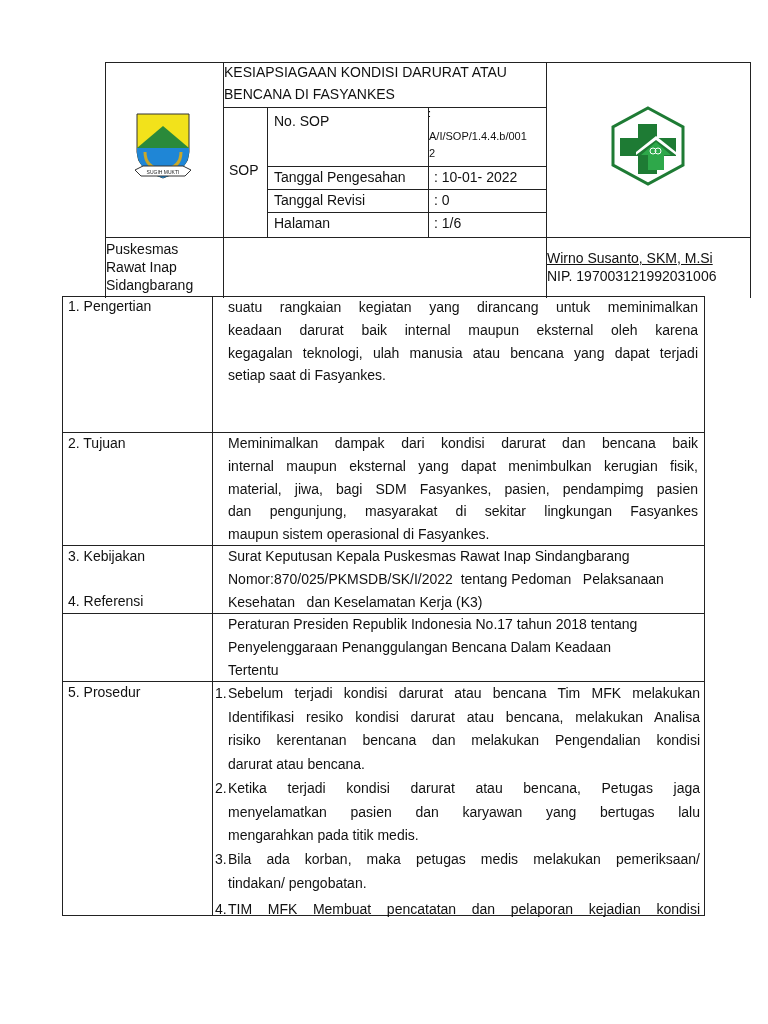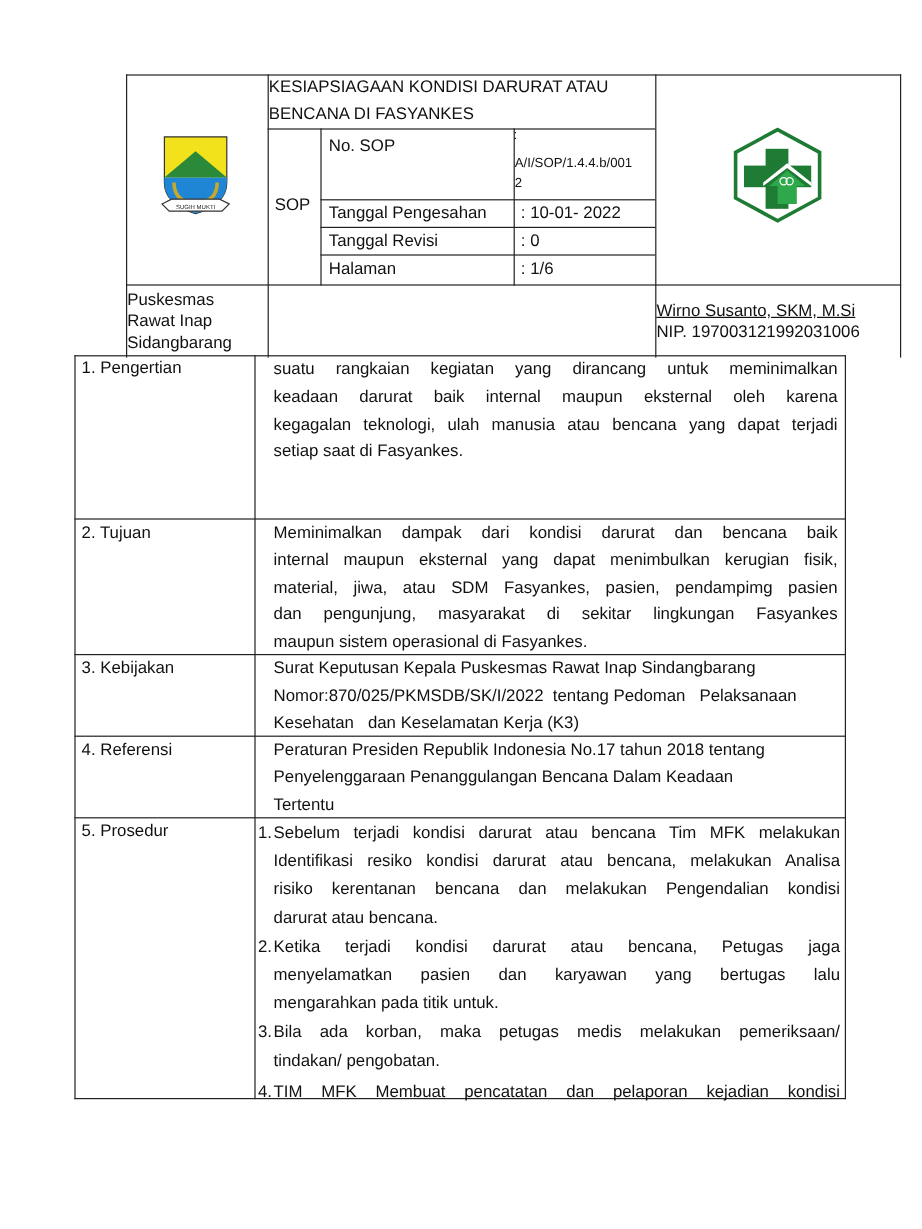--- a/index.html
+++ b/index.html
@@ -100,34 +100,34 @@
   <div class="line" style="left:62px;top:432px;width:643px;height:1px;"></div>
   <div class="line" style="left:62px;top:545px;width:643px;height:1px;"></div>
   <div class="line" style="left:62px;top:613px;width:643px;height:1px;"></div>
   <div class="line" style="left:62px;top:681px;width:643px;height:1px;"></div>
   <div class="line" style="left:62px;top:915px;width:643px;height:1px;"></div>
 </div>
 
 <div class="t" style="left:68px;top:298px;">1.  Pengertian</div>
 <div class="t" style="left:68px;top:435px;">2.  Tujuan</div>
 <div class="t" style="left:68px;top:548px;">3.  Kebijakan</div>
-<div class="t" style="left:68px;top:616px;">4.  Referensi</div>
+<div class="t" style="left:68px;top:593px;">4.  Referensi</div>
 <div class="t" style="left:68px;top:684px;">5.  Prosedur</div>
 
 <div class="body-text" style="left:228px;top:296px;width:470px;">
   <span class="ln">suatu rangkaian kegiatan yang dirancang untuk meminimalkan</span>
   <span class="ln">keadaan darurat baik internal maupun eksternal  oleh karena</span>
   <span class="ln">kegagalan teknologi, ulah manusia atau bencana yang dapat terjadi</span>
   <span class="ln last">setiap saat di Fasyankes.</span>
 </div>
 
 <div class="body-text" style="left:228px;top:432px;width:470px;">
   <span class="ln">Meminimalkan dampak dari kondisi darurat dan bencana baik</span>
   <span class="ln">internal maupun eksternal yang dapat menimbulkan kerugian fisik,</span>
-  <span class="ln">material, jiwa, atau SDM Fasyankes, pasien, pendampimg pasien</span>
+  <span class="ln">material, jiwa, bagi SDM Fasyankes, pasien, pendampimg pasien</span>
   <span class="ln">dan pengunjung, masyarakat di sekitar lingkungan Fasyankes</span>
   <span class="ln last">maupun sistem operasional di Fasyankes.</span>
 </div>
 
 <div class="body-text" style="left:228px;top:545px;width:470px;">
   <span class="ln last">Surat Keputusan Kepala Puskesmas Rawat Inap Sindangbarang</span>
   <span class="ln last" style="white-space:pre;">Nomor:870/025/PKMSDB/SK/I/2022  tentang Pedoman   Pelaksanaan</span>
   <span class="ln last" style="white-space:pre;">Kesehatan   dan Keselamatan Kerja (K3)</span>
 </div>
 
@@ -145,21 +145,21 @@
     <span class="ln" style="display:block;text-align:justify;text-align-last:justify;">risiko kerentanan bencana dan melakukan Pengendalian kondisi</span>
     <span class="ln" style="display:block;text-align:left;">darurat atau bencana.</span>
   </div>
 </div>
 
 <div class="proc-item" style="left:215px;top:777px;width:485px;">
   <span class="proc-num">2.</span>
   <div class="proc-lines" style="width:472px;">
     <span class="ln" style="display:block;text-align:justify;text-align-last:justify;">Ketika terjadi kondisi darurat atau bencana, Petugas jaga</span>
     <span class="ln" style="display:block;text-align:justify;text-align-last:justify;">menyelamatkan pasien dan karyawan yang bertugas lalu</span>
-    <span class="ln" style="display:block;text-align:left;">mengarahkan pada titik untuk.</span>
+    <span class="ln" style="display:block;text-align:left;">mengarahkan pada titik medis.</span>
   </div>
 </div>
 
 <div class="proc-item" style="left:215px;top:848px;width:485px;">
   <span class="proc-num">3.</span>
   <div class="proc-lines" style="width:472px;">
     <span class="ln" style="display:block;text-align:justify;text-align-last:justify;">Bila ada korban, maka petugas medis melakukan pemeriksaan/</span>
     <span class="ln" style="display:block;text-align:left;">tindakan/ pengobatan.</span>
   </div>
 </div>

